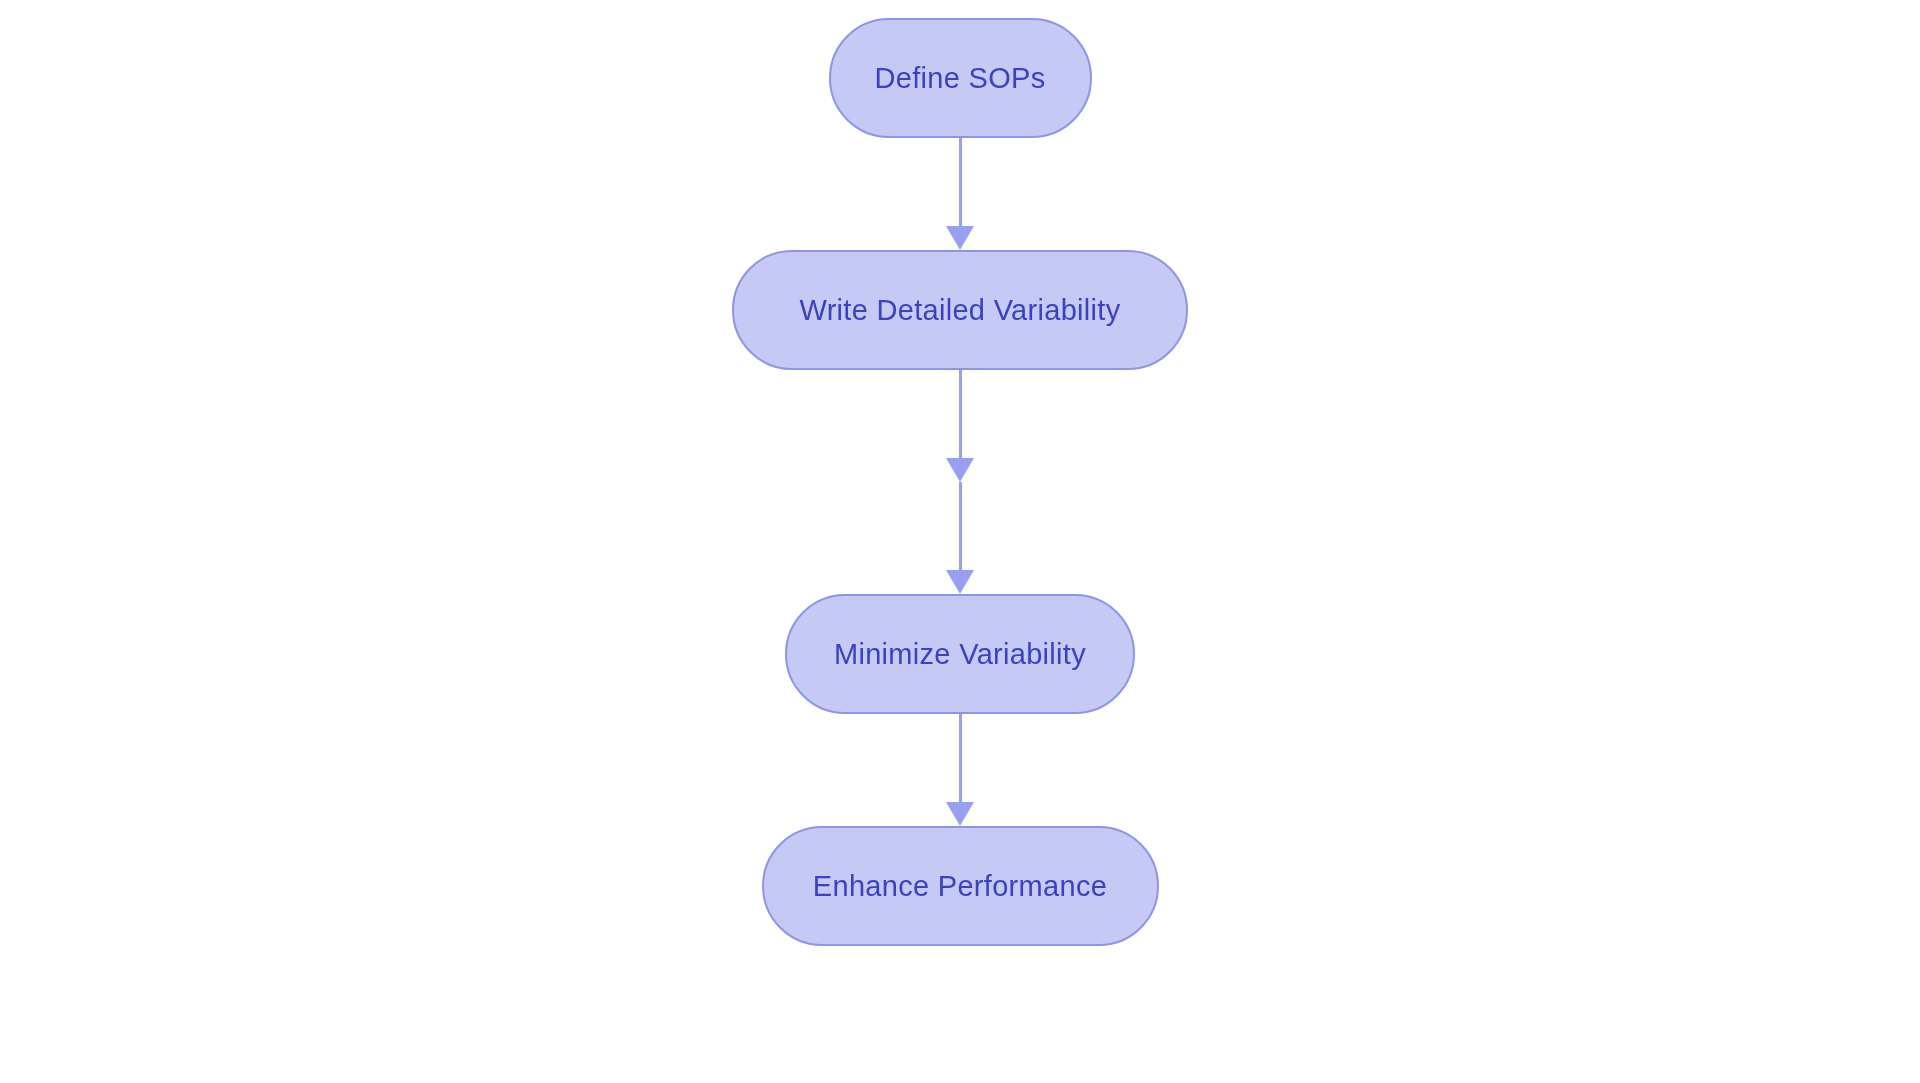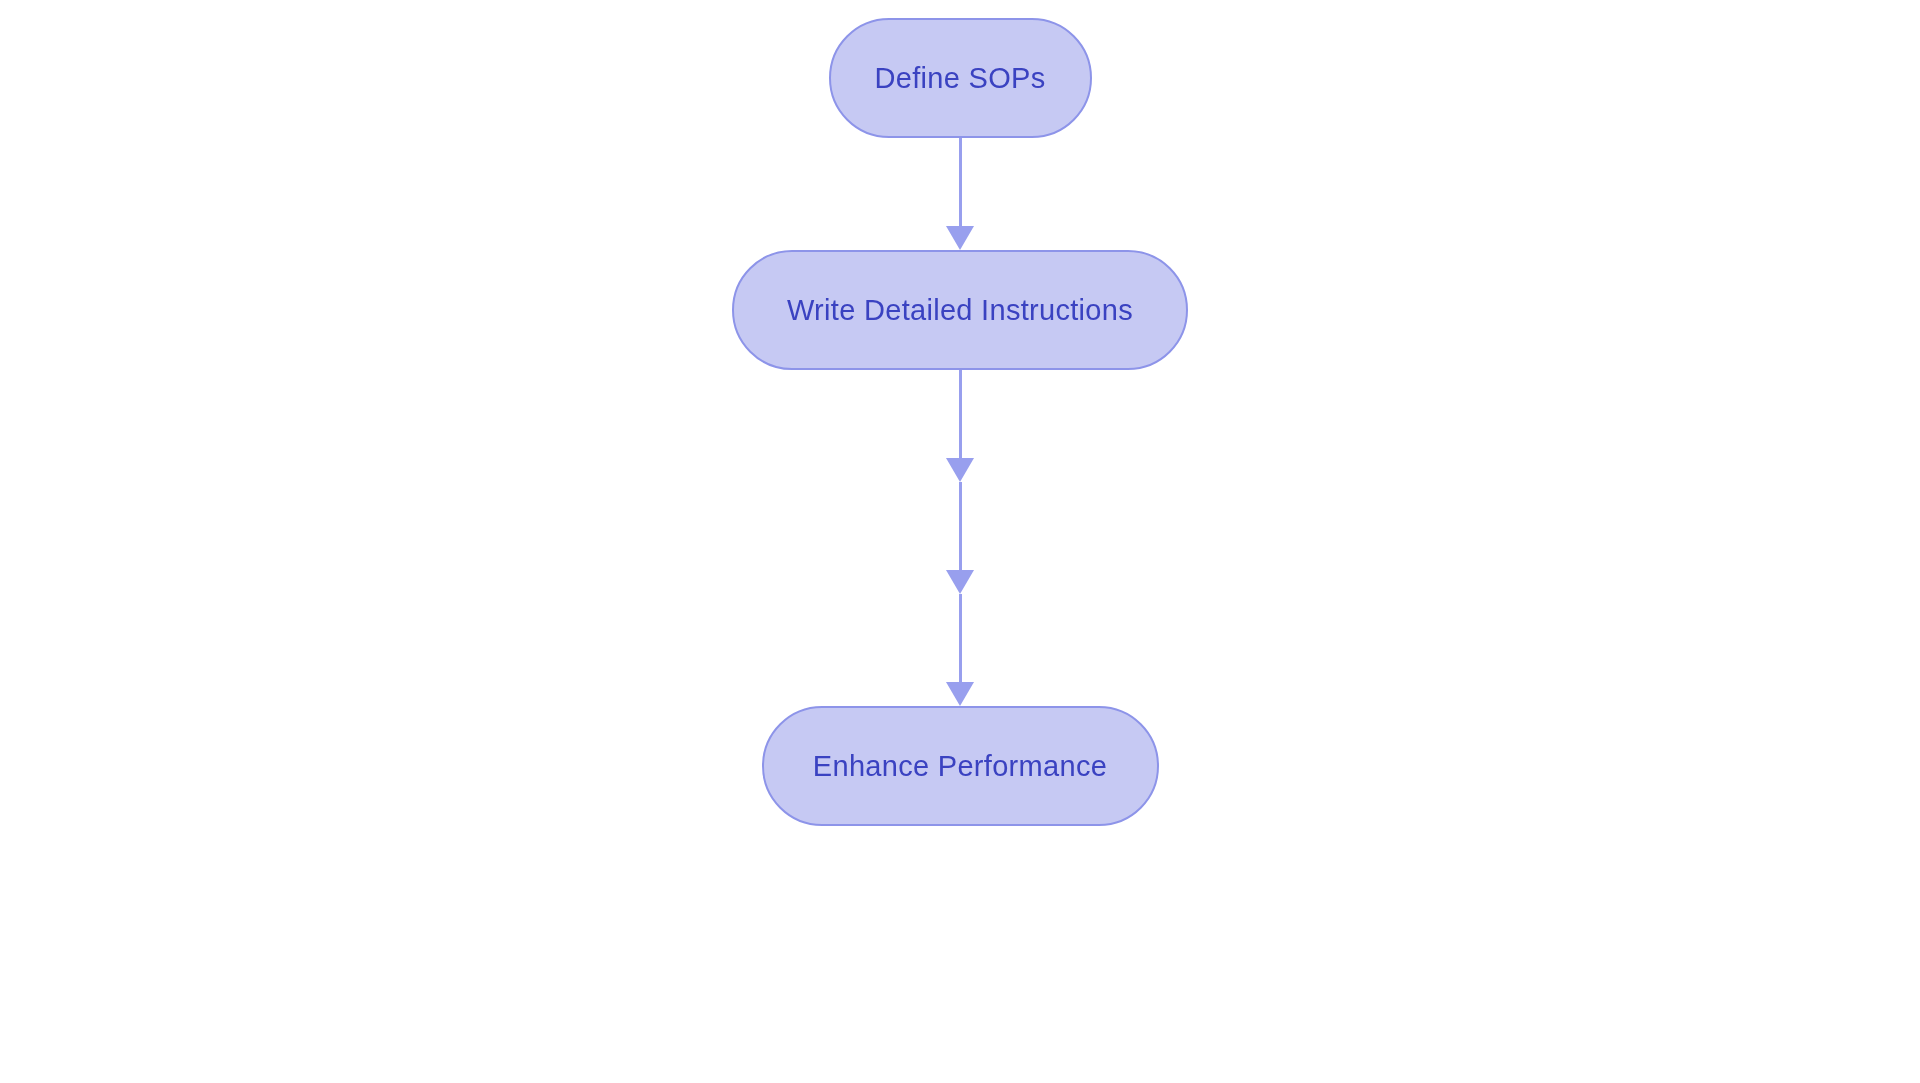--- a/index.html
+++ b/index.html
@@ -74,34 +74,37 @@
   <div class="node n0">
     <span class="node-label">Define SOPs</span>
   </div>
 
   <div class="connector">
     <div class="connector-line"></div>
     <div class="connector-head"></div>
   </div>
 
   <div class="node n1">
-    <span class="node-label">Write Detailed Instructions</span>
+    <span class="node-label">Write Detailed Variability</span>
   </div>
 
   <div class="connector">
     <div class="connector-line"></div>
     <div class="connector-head"></div>
   </div>
 
 
   <div class="connector">
     <div class="connector-line"></div>
     <div class="connector-head"></div>
   </div>
 
+  <div class="node n3">
+    <span class="node-label">Minimize Variability</span>
+  </div>
 
   <div class="connector">
     <div class="connector-line"></div>
     <div class="connector-head"></div>
   </div>
 
   <div class="node n4">
     <span class="node-label">Enhance Performance</span>
   </div>
 

